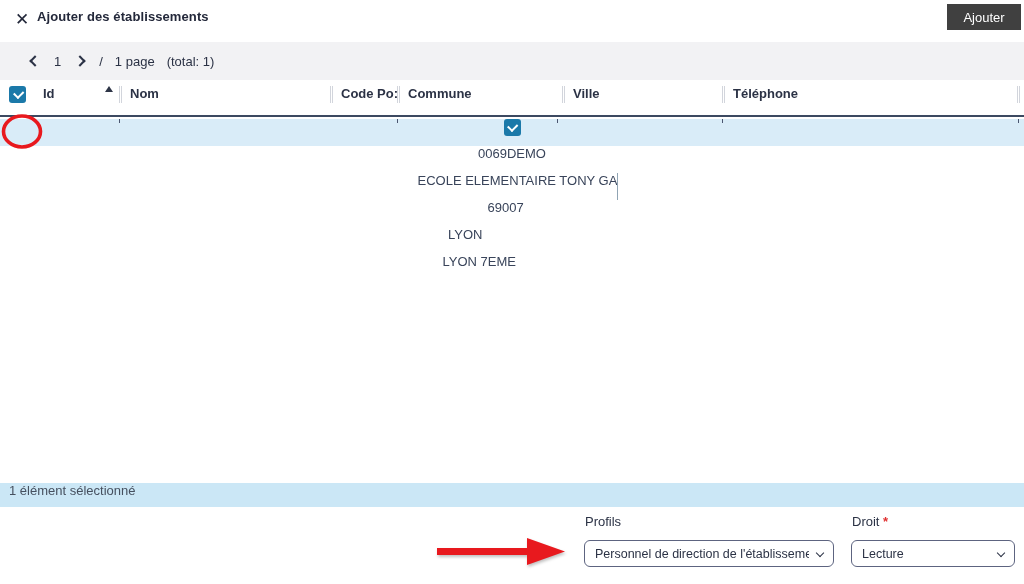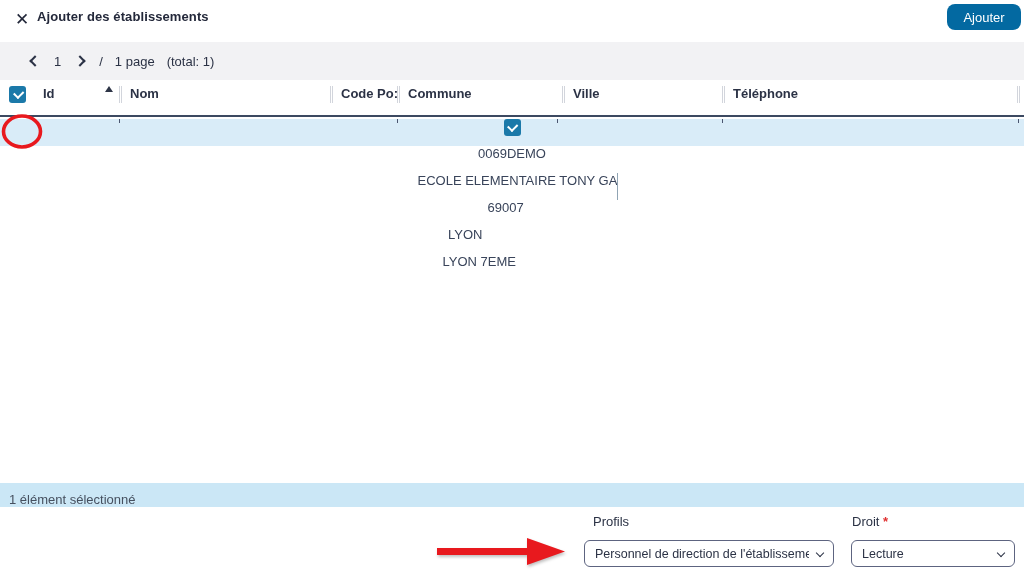--- a/index.html
+++ b/index.html
@@ -4,21 +4,21 @@
 <style>
   * { margin:0; padding:0; box-sizing:border-box; }
   html,body { width:1024px; height:584px; }
   body { font-family:"Liberation Sans","DejaVu Sans",sans-serif; background:#ffffff; color:#2b3245; }
   .app { position:relative; width:1024px; height:584px; background:#fff; overflow:hidden; }
 
   
   .titlebar { position:absolute; left:0; top:0; width:1024px; height:42px; background:#fff; display:flex; align-items:center; }
   .close-btn { position:absolute; left:11px; top:8px; width:22px; height:22px; font-size:17px; font-weight:700; color:#23283a; display:flex; align-items:center; justify-content:center; cursor:pointer; }
   .page-title { position:absolute; left:37px; top:9px; font-size:13px; font-weight:700; color:#23283a; letter-spacing:.1px; }
-  .add-btn { position:absolute; right:3px; top:4px; width:74px; height:26px; background:#0369a1; color:#fff; border:none; border-radius:8px; font-size:13px; font-family:inherit; cursor:pointer; }
+  .add-btn { position:absolute; right:3px; top:4px; width:74px; height:26px; background:#404040; color:#fff; border:none; border-radius:0; font-size:13px; font-family:inherit; cursor:pointer; }
 
   
   .toolbar { position:absolute; left:0; top:42px; width:1024px; height:38px; background:#f2f2f4; }
   .pager { position:absolute; left:28px; top:0; height:38px; display:flex; align-items:center; gap:12px; font-size:13px; color:#2b3245; }
   .chev { display:inline-block; width:8px; height:8px; border-left:2px solid #2b3245; border-bottom:2px solid #2b3245; }
   .chev-left  { transform:rotate(45deg); }
   .chev-right { transform:rotate(225deg); }
   .chev-btn { display:flex; align-items:center; justify-content:center; width:14px; height:16px; cursor:pointer; }
   .slash { color:#2b3245; }
   .search-wrap { position:absolute; left:630px; top:46px; width:330px; height:29px; border:1px solid #989eb0; border-radius:15px; background:#fff; display:flex; align-items:center; }
@@ -46,31 +46,31 @@
   .handle { width:3px; height:17px; border-left:1px solid #d2d5dc; border-right:1px solid #d2d5dc; margin:0 8px 0 0; flex:0 0 auto; }
   .handle.end { margin:0 4px 0 auto; }
   .sort-asc { width:0; height:0; border-left:4px solid transparent; border-right:4px solid transparent; border-bottom:6px solid #2e3547; margin:0 6px 0 auto; }
   .checkbox { position:relative; width:17px; height:17px; background:#1b79a9; border-radius:3px; cursor:pointer; flex:0 0 auto; }
   .checkbox::after { content:""; position:absolute; left:4.5px; top:3.5px; width:7px; height:4.5px; border-left:2.2px solid #fff; border-bottom:2.2px solid #fff; transform:rotate(-45deg); }
   .trow .cell-pad { padding-left:11px; }
   .trow .col-nom { border-right:1px solid #90a4b4; }
   .tick { position:absolute; top:0; width:1px; height:4px; background:#4a5670; }
 
   
-  .statusbar { position:absolute; left:0; top:483px; width:1024px; height:24px; background:#cbe7f6; display:flex; align-items:flex-end; padding-left:9px; font-size:13px; color:#46505f; }
+  .statusbar { position:absolute; left:0; top:483px; width:1024px; height:24px; background:#cbe7f6; display:flex; align-items:flex-start; padding-left:9px; font-size:13px; color:#46505f; }
 
   
   .fld-label { position:absolute; font-size:13px; color:#2b3245; }
   .req { color:#e03131; font-weight:700; }
   .select { position:absolute; height:27px; border:1.4px solid #5d6480; border-radius:6px; background:#fff; display:flex; align-items:center; font-size:12.5px; color:#2b3245; padding:0 10px; cursor:pointer; }
   .select .val { flex:1; overflow:hidden; white-space:nowrap; }
   .select .chev-down-sm { margin-left:8px; margin-top:-2px; flex:0 0 auto; }
   .sel-profils { left:584px; top:540px; width:250px; }
   .sel-droit   { left:851px; top:540px; width:164px; }
-  .lbl-profils { left:585px; top:514px;margin-left:8px; }
+  .lbl-profils { left:585px; top:514px; }
   .lbl-droit   { left:852px; top:514px; }
 
   
   .annot { position:absolute; pointer-events:none; }
 </style>
 </head>
 <body>
 
 <div class="app">
 

